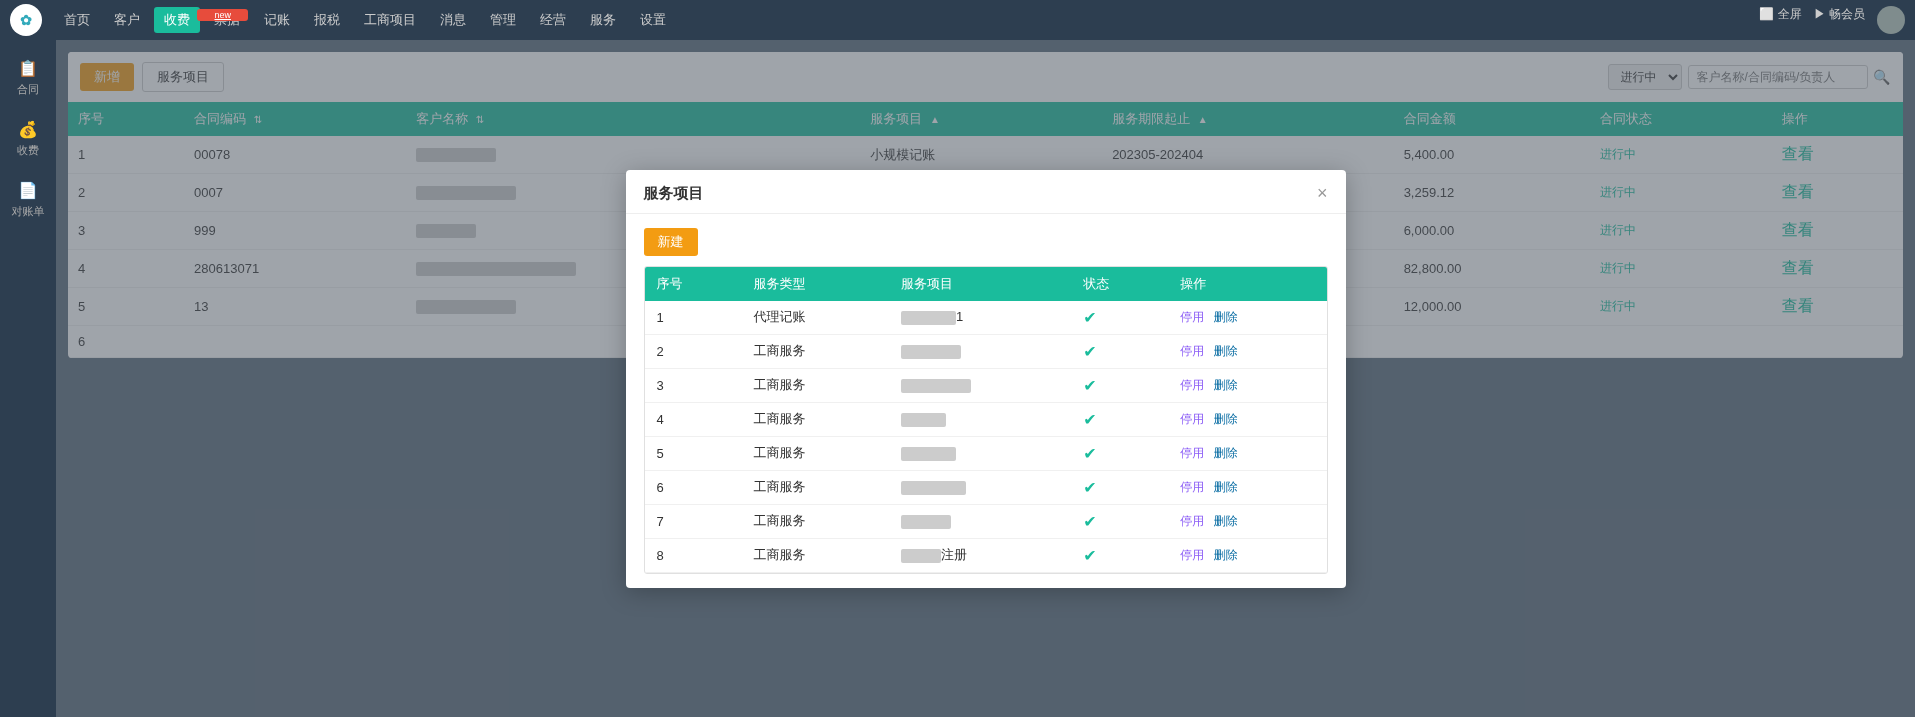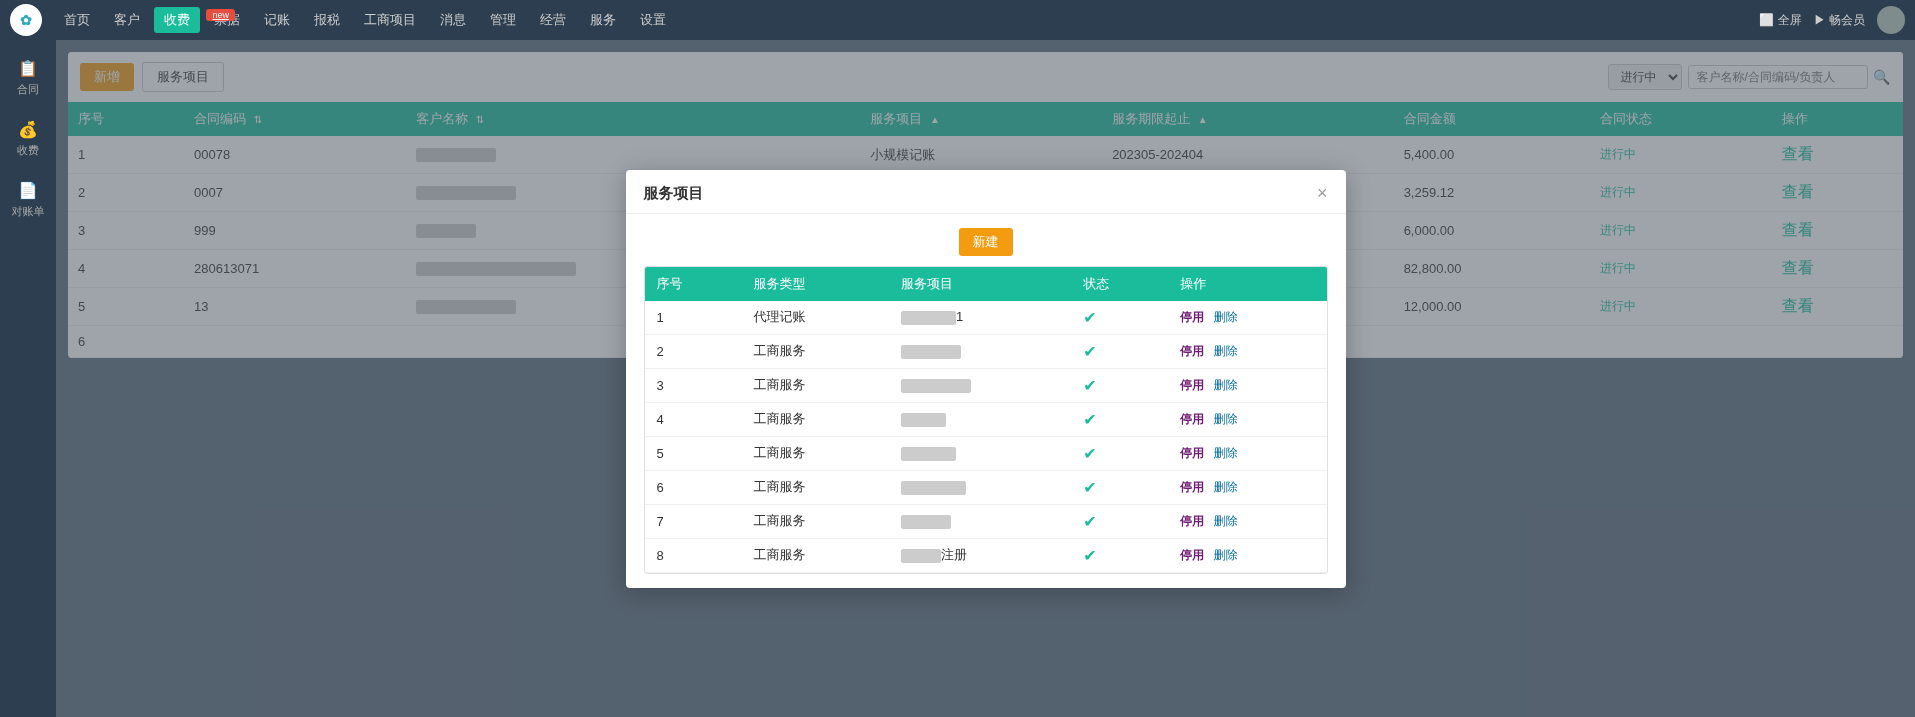--- a/index.html
+++ b/index.html
@@ -37,29 +37,29 @@
       text-align: center;
     }
     .top-nav .nav-item.active {
       background: #1abc9c;
       color: #fff;
     }
     .top-nav .nav-item .new-badge {
       background: #e74c3c;
       color: #fff;
       font-size: 9px;
-      padding: 1px 6px;
+      padding: 1px 17px;
       border-radius: 3px;
       position: absolute;
       top: 2px;
-      right: 15px;
+      right: 2px;
       text-decoration: underline;
     }
     .top-nav .top-right {
-      display: flex; align-items: center; gap: 12px; color: #ccc; font-size: 12px;
+      display: flex; gap: 12px; color: #ccc; font-size: 12px;
     }
     .top-nav .avatar {
       width: 28px; height: 28px;
       background: #7f8c8d;
       border-radius: 50%;
     }
 
     
     .layout {
       display: flex;
@@ -257,21 +257,21 @@
     }
     .modal-body {
       padding: 14px 18px;
       flex: 1;
       overflow: hidden;
       display: flex;
       flex-direction: column;
     }
     .modal-toolbar {
       display: flex;
-      justify-content: center;
+      justify-content: flex-start;
       margin-bottom: 10px;
     }
     .modal-table-wrap {
       flex: 1;
       overflow-y: auto;
       border: 1px solid #e0e0e0;
       border-radius: 3px;
     }
     .modal-table {
       width: 100%;
@@ -292,25 +292,24 @@
     }
     .modal-table tbody td {
       padding: 7px 12px;
       color: #333;
     }
     .check-icon {
       color: #1abc9c;
       font-size: 16px;
     }
     .link-teal {
-      color: #701a75;
+      color: #8b5cf6;
       cursor: pointer;
       font-size: 12px;
       margin-right: 6px;
-      font-weight: bold;
     }
     .link-red {
       color: #0369a1;
       cursor: pointer;
       font-size: 12px;
     }
   </style>
 </head>
 <body>
 

